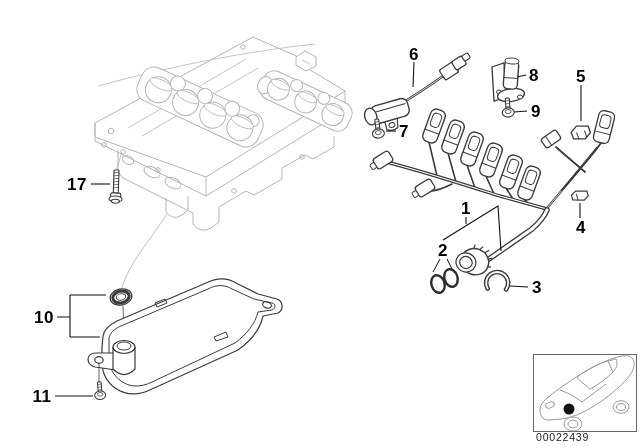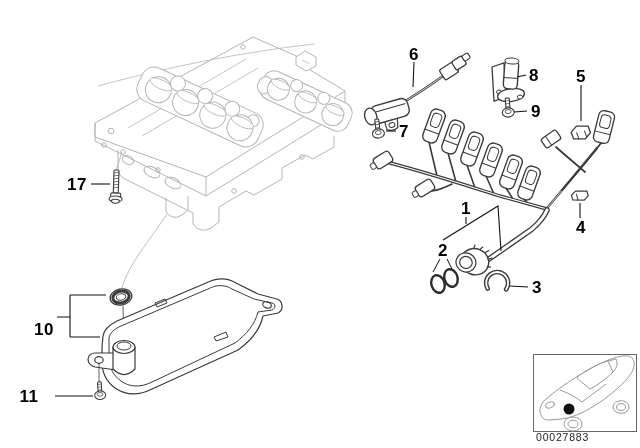--- a/index.html
+++ b/index.html
@@ -267,19 +267,19 @@
 
   <span class="callout" style="left:466px;top:208px">1</span>
   <span class="callout" style="left:443px;top:250px">2</span>
   <span class="callout" style="left:537px;top:287px">3</span>
   <span class="callout" style="left:581px;top:227px">4</span>
   <span class="callout" style="left:581px;top:76px">5</span>
   <span class="callout" style="left:414px;top:54px">6</span>
   <span class="callout" style="left:404px;top:131px">7</span>
   <span class="callout" style="left:534px;top:75px">8</span>
   <span class="callout" style="left:536px;top:111px">9</span>
-  <span class="callout" style="left:44px;top:329px">10</span>
-  <span class="callout" style="left:29px;top:396px">11</span>
+  <span class="callout" style="left:44px;top:317px">10</span>
+  <span class="callout" style="left:42px;top:396px">11</span>
   <span class="callout" style="left:77px;top:184px">17</span>
 
-  <div class="drawing-number">00027883</div>
+  <div class="drawing-number">00022439</div>
 
 </div>
 
 </body></html>

